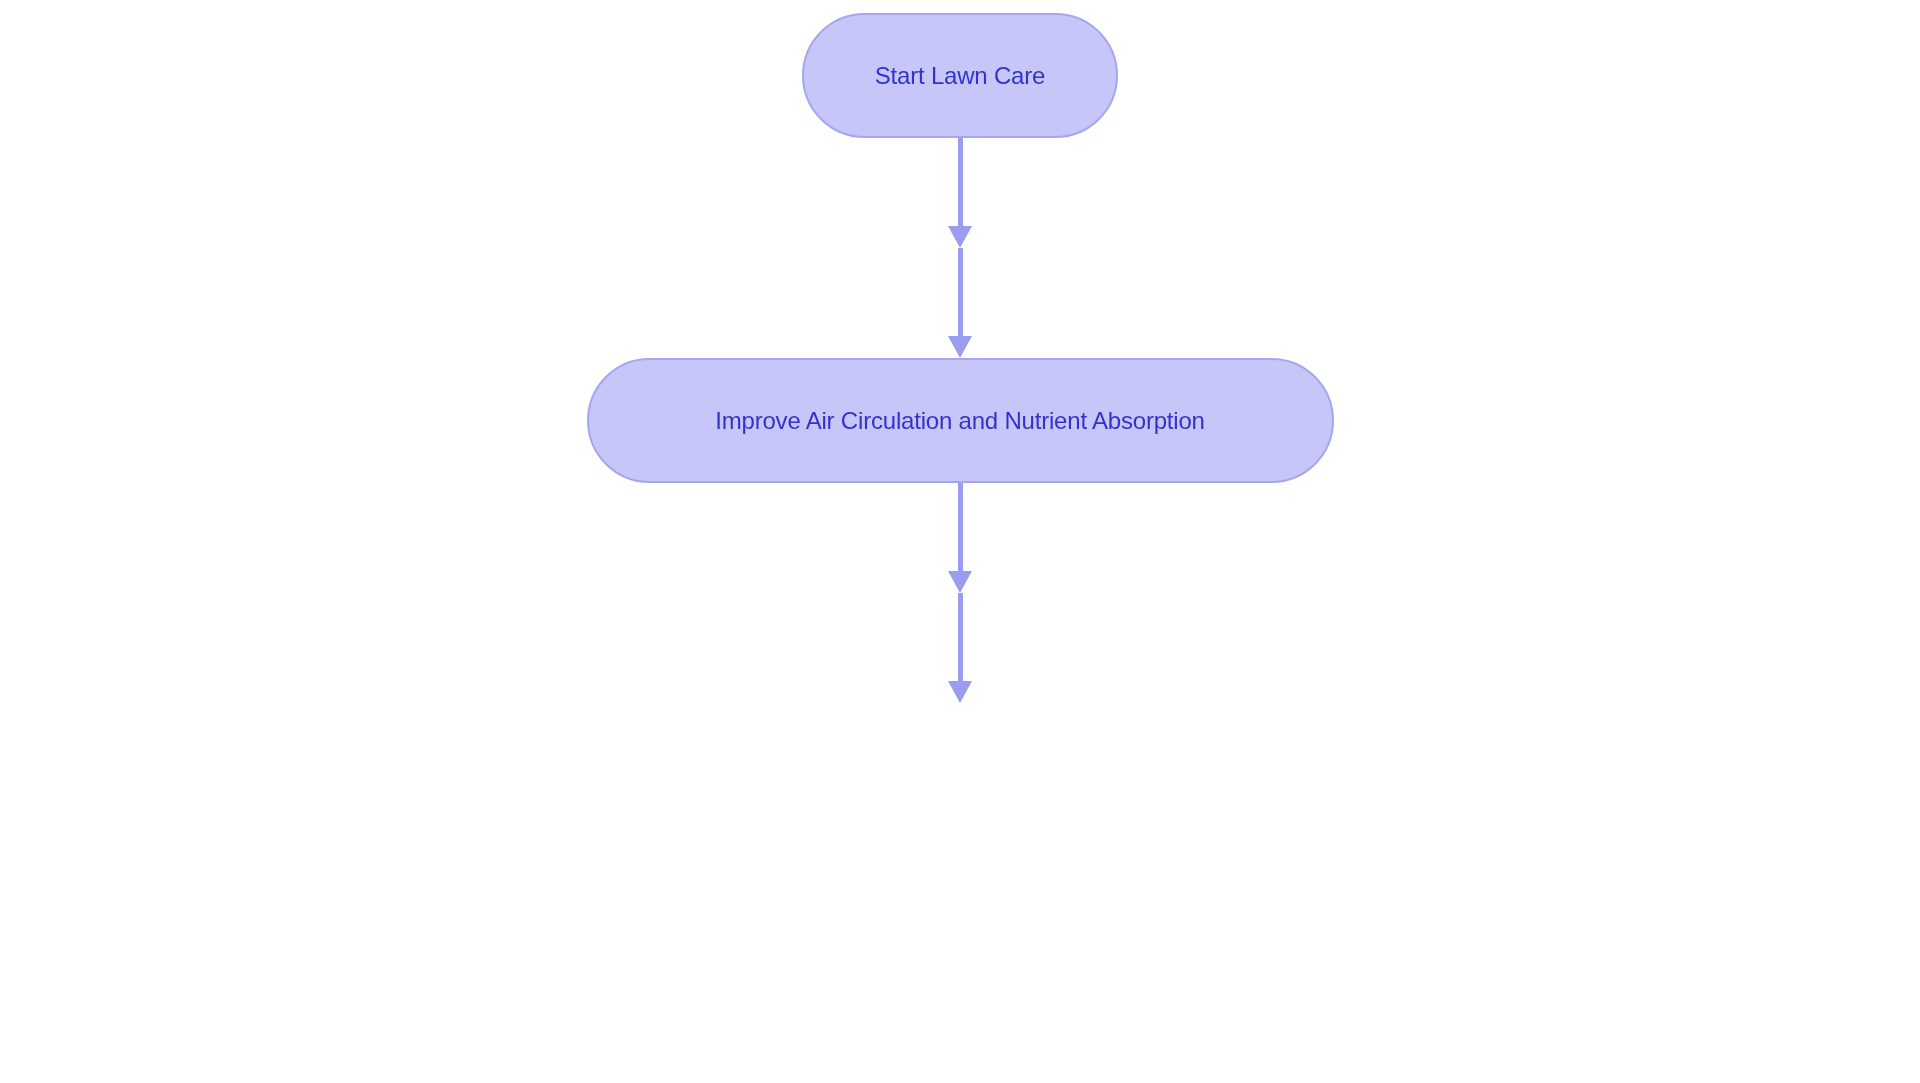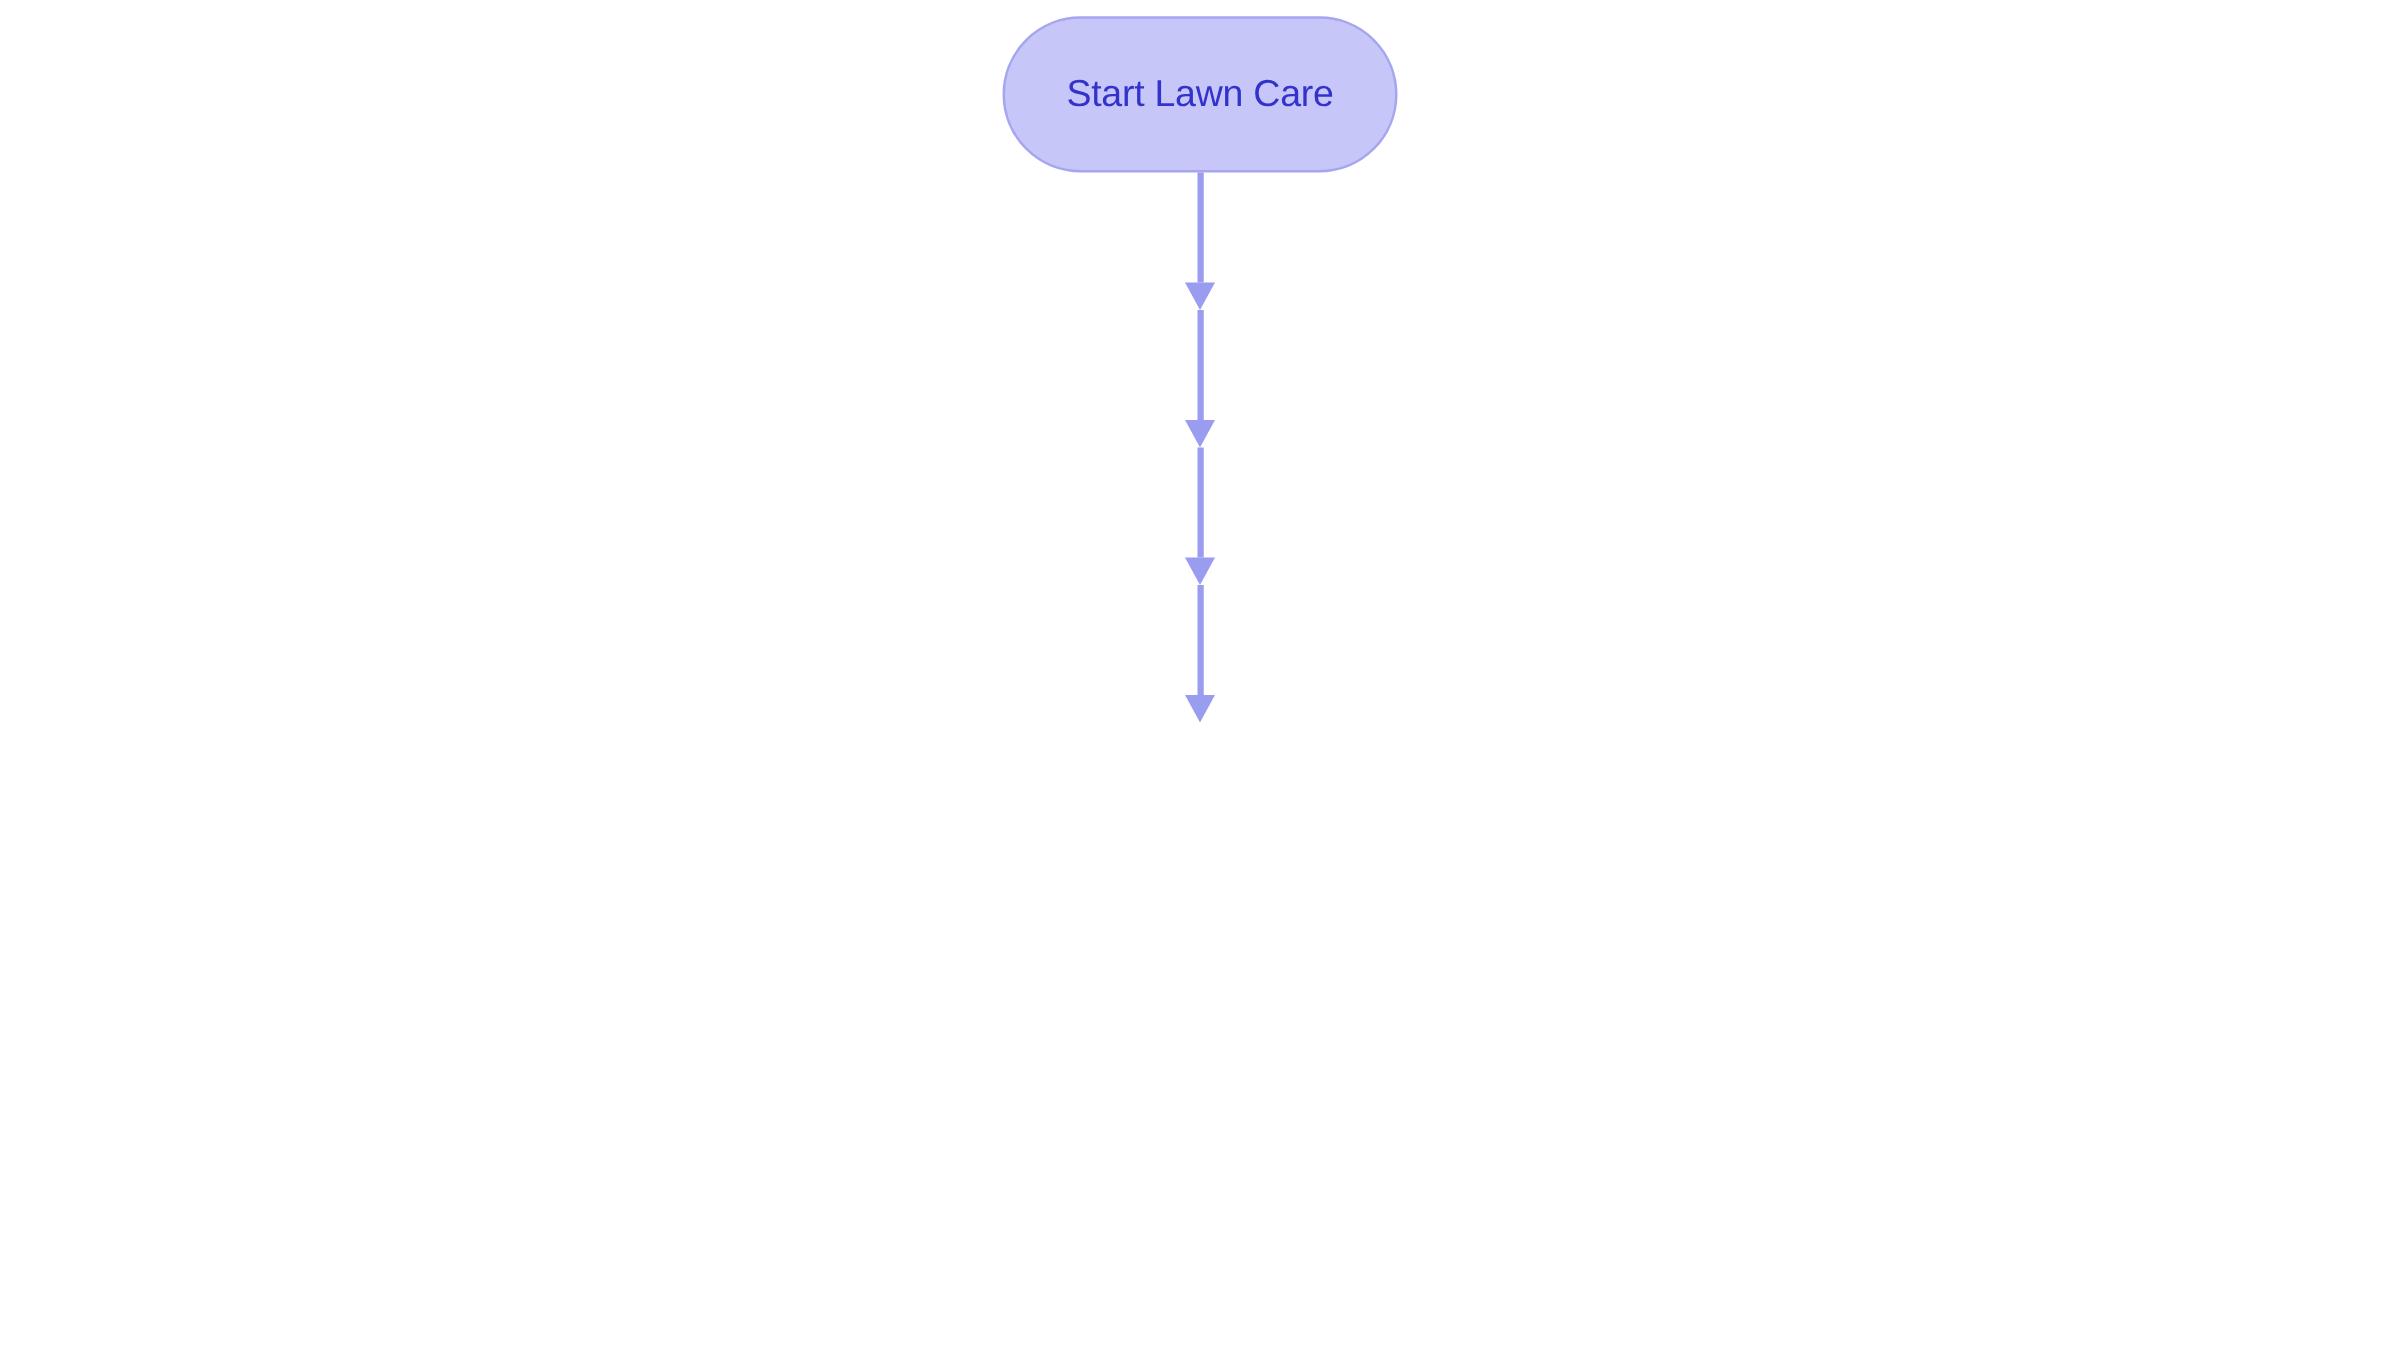--- a/index.html
+++ b/index.html
@@ -40,21 +40,21 @@
     background: #c6c7f8;
     border: 2px solid #a5a6ef;
     display: flex;
     align-items: center;
     justify-content: center;
     flex: none;
   }
 
   .flow-node-label {
     font-family: "Liberation Sans", sans-serif;
-    font-size: 30px;
+    font-size: 24px;
     line-height: 1;
     color: #3333cc;
     white-space: nowrap;
     letter-spacing: -0.2px;
   }
 
   
   .node-w1 { width: 316px; }
   .node-w2 { width: 614px; }
   .node-w3 { width: 747px; }
@@ -103,20 +103,23 @@
       <div class="connector-stem"></div>
       <div class="connector-arrowhead"></div>
     </div>
 
 
     <div class="flow-connector">
       <div class="connector-stem"></div>
       <div class="connector-arrowhead"></div>
     </div>
 
+    <div class="flow-node node-w3">
+      <span class="flow-node-label">Improve Air Circulation and Nutrient Absorption</span>
+    </div>
 
     <div class="flow-connector">
       <div class="connector-stem"></div>
       <div class="connector-arrowhead"></div>
     </div>
 
 
     <div class="flow-connector">
       <div class="connector-stem"></div>
       <div class="connector-arrowhead"></div>

